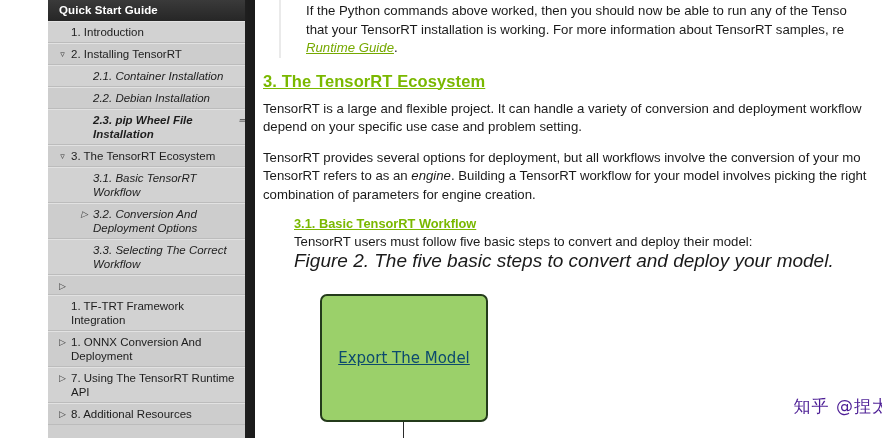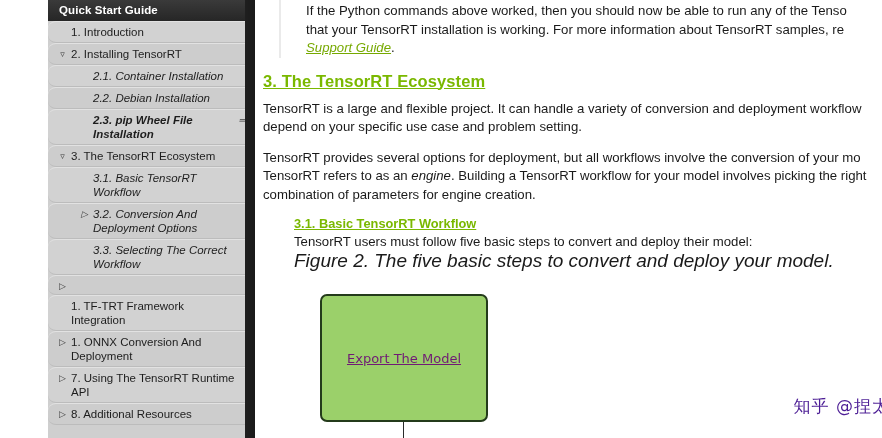--- a/index.html
+++ b/index.html
@@ -43,21 +43,20 @@
   .toc-item {
     position: relative;
     border-bottom: 1px solid #bcbcbc;
     border-top: 1px solid #e2e2e2;
     padding: 3px 20px 3px 0;
     font-size: 11.5px;
     color: #1d1d1d;
     line-height: 14px;
     background: #d2d2d2;
     min-height: 20px;
-    border-radius: 8px;
   }
   .toc-item.alt { background: #cdcdcd; }
   .toc-item .lbl { display: block; }
   .toc-item.lvl1 { padding-left: 23px; }
   .toc-item.lvl2 { padding-left: 45px; font-style: italic; }
   .toc-item.active .lbl { font-weight: bold; }
   .toc-twisty {
     position: absolute;
     left: 9px;
     top: 3px;
@@ -154,22 +153,22 @@
   .flowbox {
     position: absolute;
     background: #9bd06a;
     border: 2.5px solid #243b1b;
     border-radius: 7px;
     display: flex;
     align-items: center;
     justify-content: center;
   }
   .flowbox .boxlabel {
-    font-size: 13px;
-    color: #701a75;
+    font-size: 15px;
+    color: #0c4a6e;
     text-decoration: underline;
     font-family: "DejaVu Sans", sans-serif;
   }
   #box1 { left: 26px; top: 10px; width: 168px; height: 128px; }
   #connector {
     position: absolute;
     left: 109px; top: 138px;
     width: 1px; height: 34px;
     background: #2a2a2a;
   }
@@ -247,21 +246,21 @@
       </div>
     <div id="sidebar-edge"></div>
   </nav>
 
   <main id="content">
 
     <section class="note-block">
       <p class="body-text">
         <span>If the Python commands above worked, then you should now be able to run any of the Tenso</span><br>
         <span>that your TensorRT installation is working. For more information about TensorRT samples, re</span><br>
-        <a class="greenlink" href="#">Support Guide</a><span>.</span>
+        <a class="greenlink" href="#">Runtime Guide</a><span>.</span>
       </p>
     </section>
 
     <h2 class="sec-head">3. The TensorRT Ecosystem</h2>
 
     <div class="para-zone">
       <p class="body-text">
         <span>TensorRT is a large and flexible project. It can handle a variety of conversion and deployment workflow</span><br>
         <span>depend on your specific use case and problem setting.</span>
       </p>

